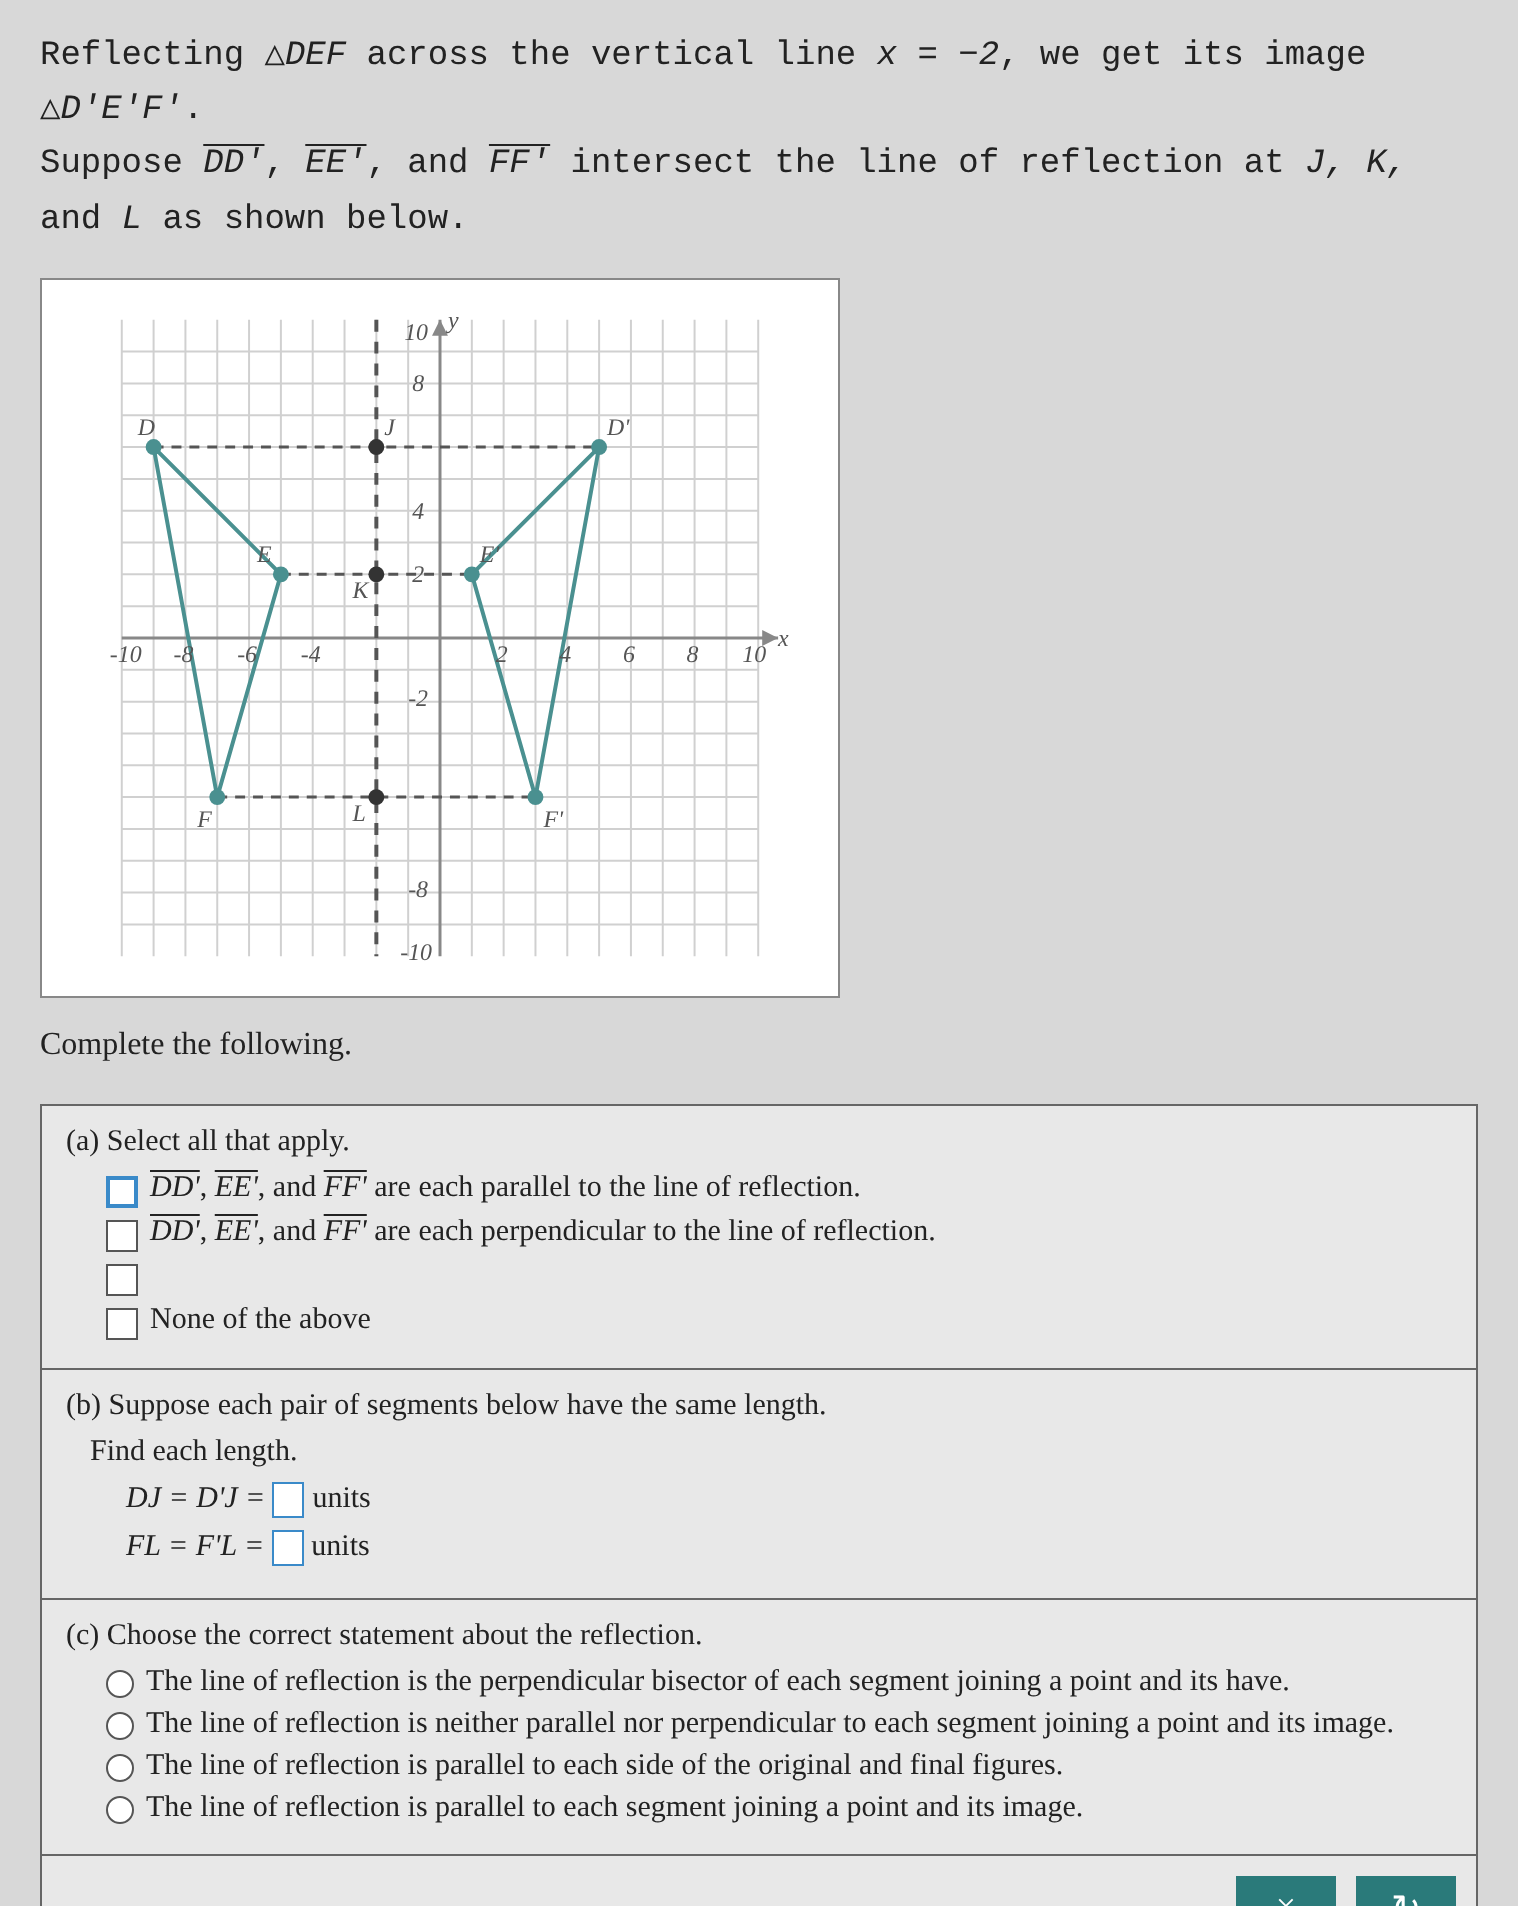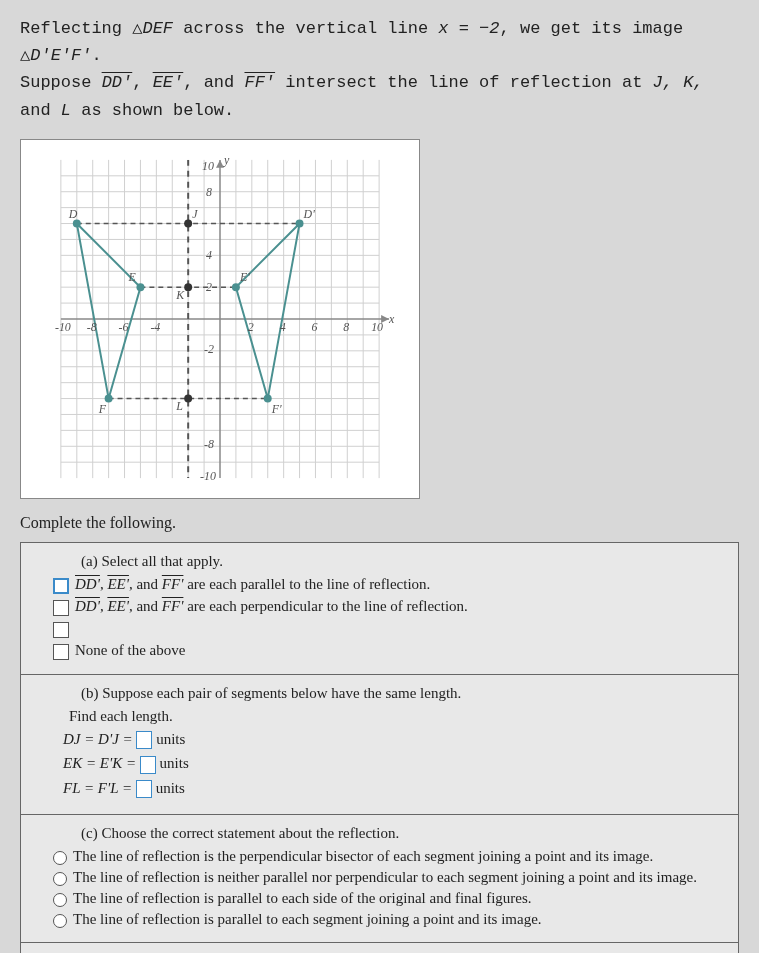--- a/index.html
+++ b/index.html
@@ -28,39 +28,38 @@
       border: 1px solid #888;
       position: relative;
       margin-bottom: 15px;
     }
     .graph-container svg {
       width: 100%;
       height: 100%;
     }
     .complete-text {
       font-size: 16px;
-      margin-bottom: 10px;
+      margin-bottom: 20px;
     }
     .parts-box {
       border: 1px solid #666;
       background: #e8e8e8;
     }
     .part {
       border-bottom: 1px solid #666;
       padding: 10px 12px;
       font-size: 15px;
     }
     .part:last-child { border-bottom: none; }
     .part-label {
       margin-bottom: 6px;
-      margin-left: 48px;
     }
     .option-row {
       display: flex;
-      align-items: center;
+      align-items: flex-start;
       margin: 4px 0 4px 20px;
       gap: 6px;
     }
     .checkbox {
       width: 16px;
       height: 16px;
       border: 2px solid #3a8ac9;
       background: #fff;
       flex-shrink: 0;
       margin-top: 2px;
@@ -249,31 +248,30 @@
       <div class="checkbox plain"></div>
     </div>
     <div class="option-row">
       <div class="checkbox plain"></div>
       <div>None of the above</div>
     </div>
   </div>
 
   <div class="part">
     <div class="part-label">(b) Suppose each pair of segments below have the same length.</div>
-    <div class="part-label" style="margin-left:36px">Find each length.</div>
+    <div class="part-label" style="margin-left:12px">Find each length.</div>
     <div class="length-row"><span>DJ = D'J = </span><span class="input-box"></span> <span style="font-style:normal">units</span></div>
-    <div class="length-row"><span>EK = E'K = </span><span class="input-box"></span> <span style="font-style:normal">units</span></div>
     <div class="length-row"><span>FL = F'L = </span><span class="input-box"></span> <span style="font-style:normal">units</span></div>
   </div>
 
   <div class="part">
     <div class="part-label">(c) Choose the correct statement about the reflection.</div>
     <div class="option-row">
         <div class="radio"></div>
-        <div>The line of reflection is the perpendicular bisector of each segment joining a point and its image.</div>
+        <div>The line of reflection is the perpendicular bisector of each segment joining a point and its have.</div>
       </div>
     <div class="option-row">
         <div class="radio"></div>
         <div>The line of reflection is neither parallel nor perpendicular to each segment joining a point and its image.</div>
       </div>
     <div class="option-row">
         <div class="radio"></div>
         <div>The line of reflection is parallel to each side of the original and final figures.</div>
       </div>
     <div class="option-row">

